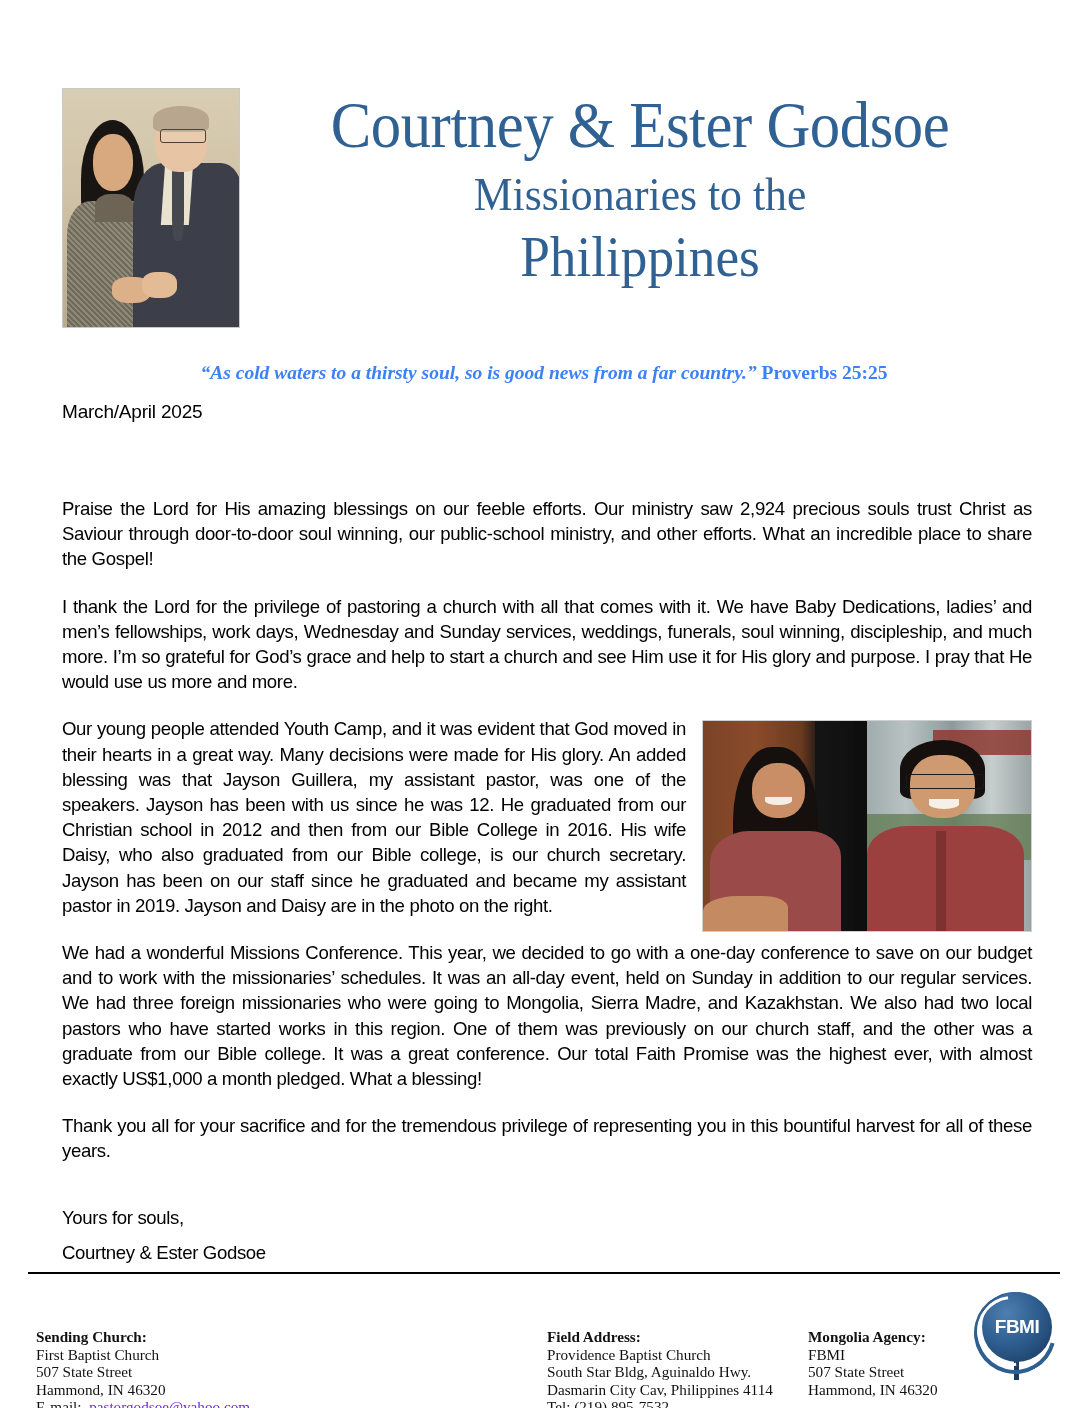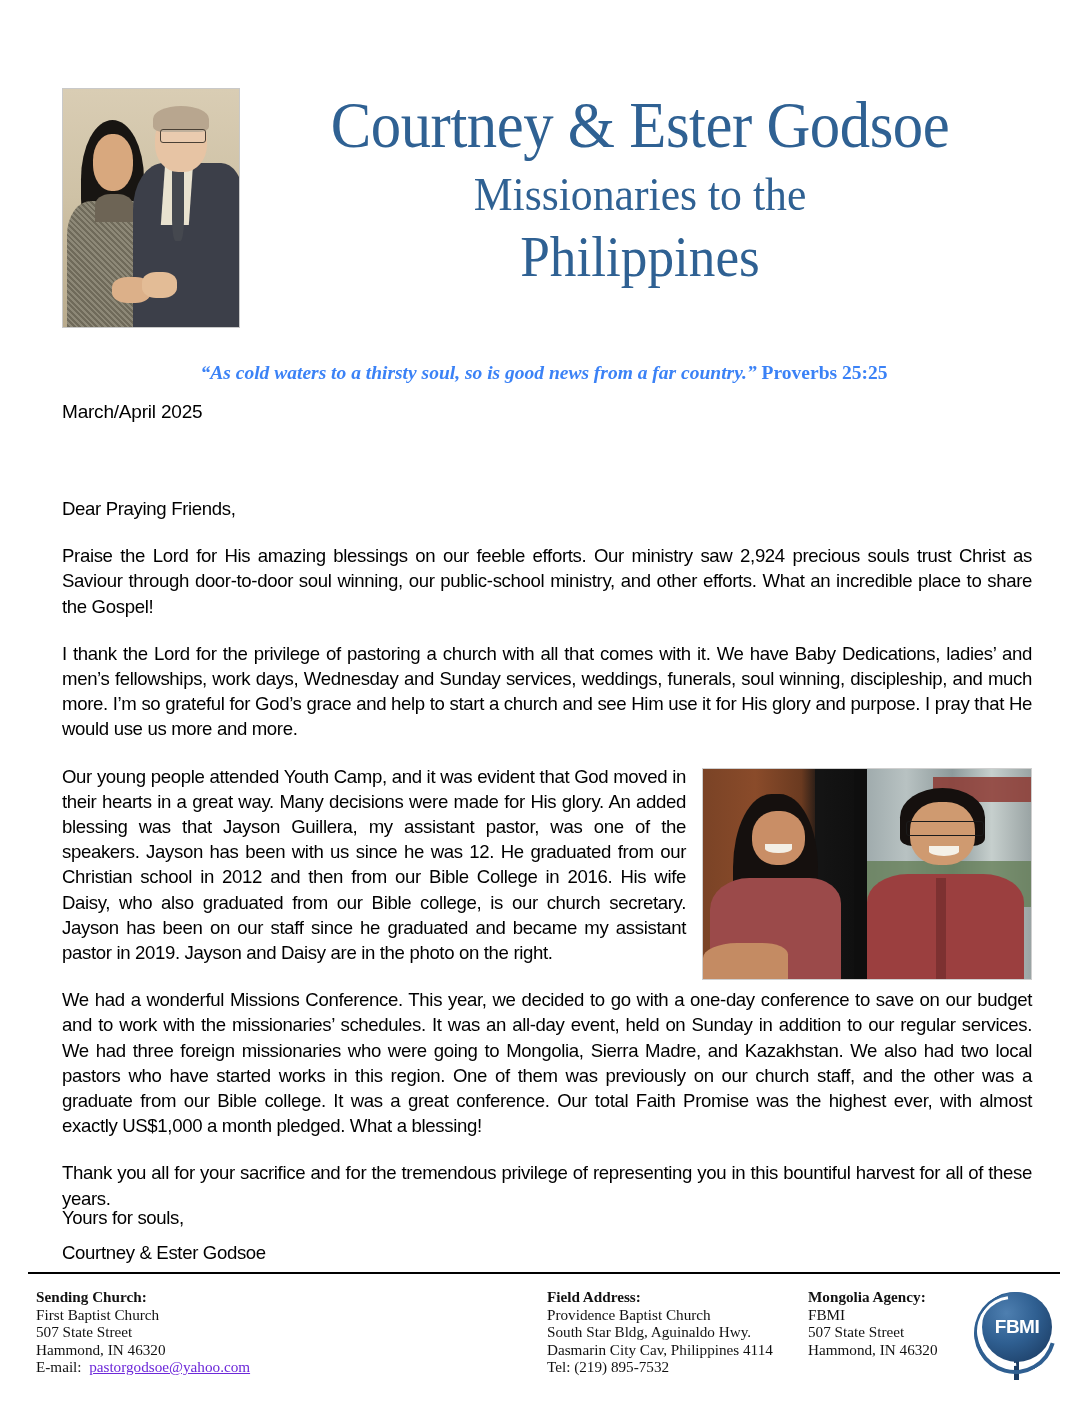--- a/index.html
+++ b/index.html
@@ -249,21 +249,21 @@
     left: 0;
     top: 1288px;
     width: 1088px;
     height: 110px;
     font-family: "Liberation Serif", serif;
     font-size: 15.2px;
     line-height: 17.6px;
     color: #111;
   }
   .fcol { position: absolute; top: 0; }
-  .fcol .fhead { font-weight: bold; }
+  .fcol .fhead { font-weight: bold; margin-top: 40px; }
   .fcol div { white-space: nowrap; }
   .fcol-1 { left: 36px; width: 255px; }
   .fcol-2 { left: 292px; width: 250px; }
   .fcol-3 { left: 547px; width: 260px; }
   .fcol-4 { left: 808px; width: 180px; }
 
   .email-link {
     color: #6d28d9;
     text-decoration: underline;
   }
@@ -355,21 +355,20 @@
   </div>
 
   <div class="verse">
     <span class="q">“As cold waters to a thirsty soul, so is good news from a far country.”</span><span>&nbsp;</span><span class="ref">Proverbs 25:25</span>
   </div>
 
   <div class="date-line">March/April 2025</div>
 
   <div class="body-block">
 
-    <p class="nojust">Dear Praying Friends,</p>
 
     <p>Praise the Lord for His amazing blessings on our feeble efforts. Our ministry saw 2,924 precious souls trust Christ as Saviour through door-to-door soul winning, our public-school ministry, and other efforts. What an incredible place to share the Gospel!</p>
 
     <p>I thank the Lord for the privilege of pastoring a church with all that comes with it. We have Baby Dedications, ladies’ and men’s fellowships, work days, Wednesday and Sunday services, weddings, funerals, soul winning, discipleship, and much more. I’m so grateful for God’s grace and help to start a church and see Him use it for His glory and purpose. I pray that He would use us more and more.</p>
 
     <div class="inline-photo">
       <div class="ip-bg"></div>
       <div class="ip-redroof"></div>
       <div class="ip-grass"></div>
       <div class="ip-winframe2"></div>

